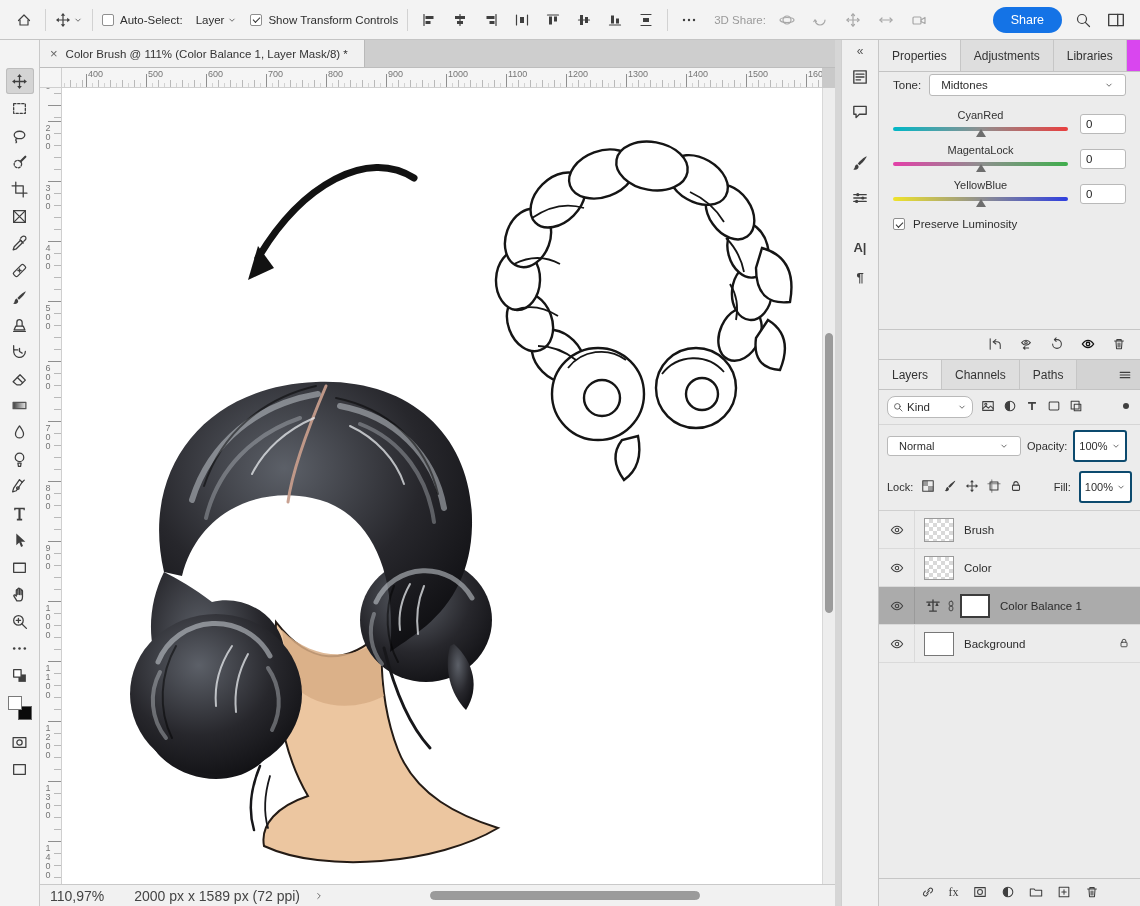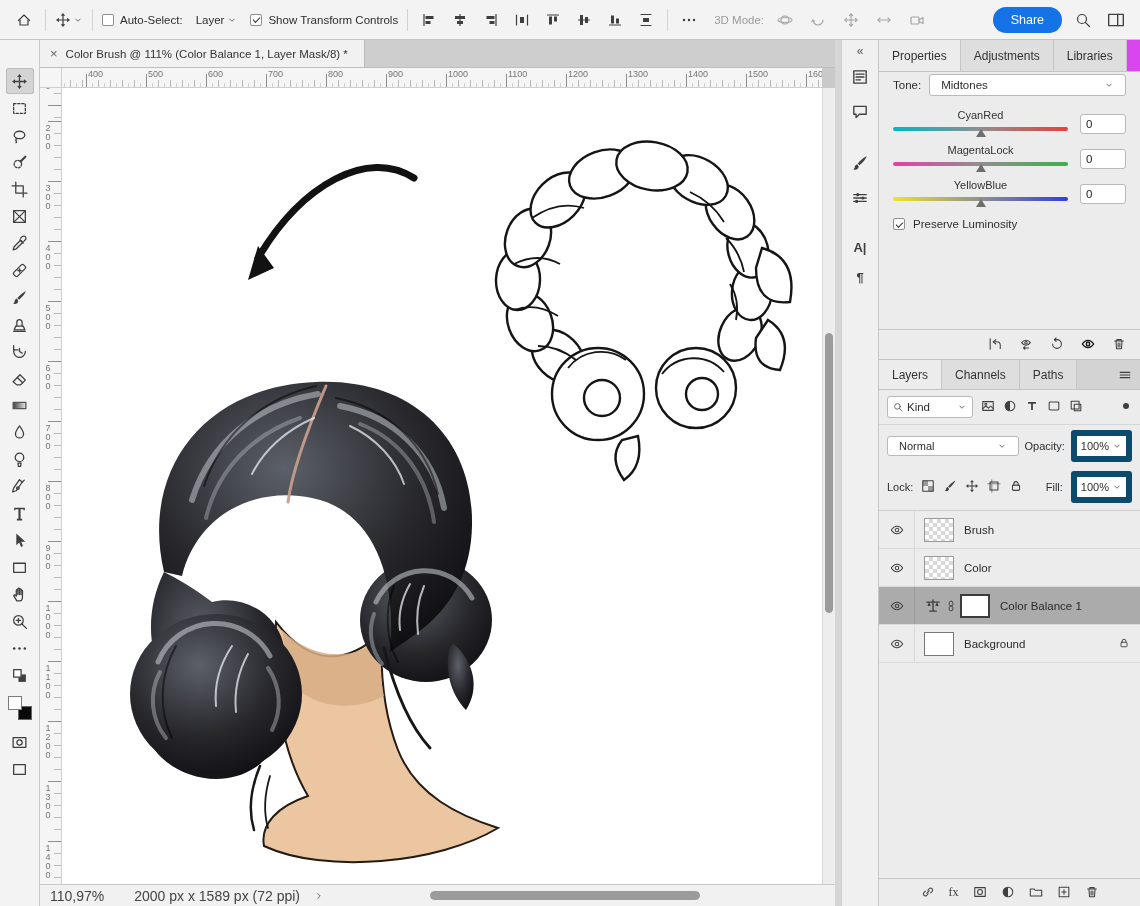--- a/index.html
+++ b/index.html
@@ -91,25 +91,25 @@
 .g-yb{background:linear-gradient(90deg,#efe32a,#8f8f8f 50%,#2f3fe0)}
 .sl-thumb{position:absolute;left:50%;top:2px;transform:translateX(-50%);width:0;height:0;border-left:5px solid transparent;border-right:5px solid transparent;border-bottom:8px solid #6e6e6e}
 .num{width:46px;height:20px;border:1px solid #b9b9b9;border-radius:3px;background:#fff;font-family:inherit;font-size:11.5px;padding:0 5px;color:#222;margin-left:12px;margin-bottom:-3px}
 .pl-row{display:flex;align-items:center;gap:8px;margin-top:17px}
 .props-foot{position:absolute;left:0;right:0;bottom:0;height:30px;border-top:1px solid #c6c6c6;display:flex;align-items:center;justify-content:flex-end;gap:17px;padding:0 14px}
 .ltab-row{display:flex;height:30px;background:#d3d3d3;border-bottom:1px solid #c3c3c3}
 .ltab{display:flex;align-items:center;padding:0 13px;background:#dedede;border-right:1px solid #c6c6c6;font-size:12px;color:#333}
 .ltab.active{background:#ececec}
 .lmenu{margin-left:auto;display:flex;align-items:center;padding-right:8px}
 .filter-row{display:flex;align-items:center;gap:8px;padding:6px 8px;border-bottom:1px solid #d6d6d6}
-.kind-box{display:flex;align-items:center;gap:4px;background:#fff;border:1px solid #b9b9b9;border-radius:3px;height:22px;padding:0 5px;width:86px}
+.kind-box{display:flex;align-items:center;gap:4px;background:#fff;border:1px solid #b9b9b9;border-radius:8px;height:22px;padding:0 5px;width:86px}
 .filter-toggle{margin-left:auto}
 .blend-row{display:flex;align-items:center;gap:6px;padding:5px 8px;font-size:11px}
 .select.blend{width:134px;height:20px}
-.spin{display:flex;align-items:center;background:#fff;border:6px solid #0c4a6e;border-radius:3px;height:32px;padding:0 4px;gap:3px}
+.spin{display:flex;align-items:center;background:#fff;border:2px solid #0c4a6e;border-radius:3px;height:32px;padding:0 4px;gap:3px}
 .lock-row{display:flex;align-items:center;gap:8px;padding:4px 8px 7px;border-bottom:1px solid #cfcfcf;font-size:11px}
 .lrow{position:relative;display:flex;align-items:center;height:38px;border-bottom:1px solid #dadada;padding-right:10px}
 .lrow.selected{background:#ababab}
 .eye-cell{width:36px;height:100%;display:flex;align-items:center;justify-content:center;border-right:1px solid #dadada;margin-right:9px;flex:none}
 .lrow.selected .eye-cell{border-right-color:#9a9a9a}
 .thumb{width:30px;height:24px;border:1px solid #9a9a9a;flex:none}
 .thumb.white{background:#fff;border-color:#777}
 .mask-thumb{width:30px;height:24px;background:#fff;border:2px solid #3c3c3c;flex:none}
 .lname{margin-left:10px;color:#2b2b2b;white-space:nowrap}
 .row-lock{margin-left:auto}
@@ -241,21 +241,21 @@
     <div class="vsep"></div>
     <span class="icon-btn">
         <i data-icon="ellipsis">
           <svg viewBox="0 0 16 16" xmlns="http://www.w3.org/2000/svg">
             <circle cx="3" cy="8" r="1.2" fill="#3f3f3f" stroke="none"></circle>
             <circle cx="8" cy="8" r="1.2" fill="#3f3f3f" stroke="none"></circle>
             <circle cx="13" cy="8" r="1.2" fill="#3f3f3f" stroke="none"></circle>
           </svg>
         </i>
       </span>
-    <span class="mode3d">3D Mode:</span>
+    <span class="mode3d">3D Share:</span>
     <span class="icon-btn dim">
         <i data-icon="orbit3d">
           <svg viewBox="0 0 16 16" xmlns="http://www.w3.org/2000/svg">
             <circle cx="8" cy="8" r="4"></circle>
             <ellipse cx="8" cy="8" rx="7" ry="2.5"></ellipse>
           </svg>
         </i>
       </span>
     <span class="icon-btn dim">
         <i data-icon="roll3d">

